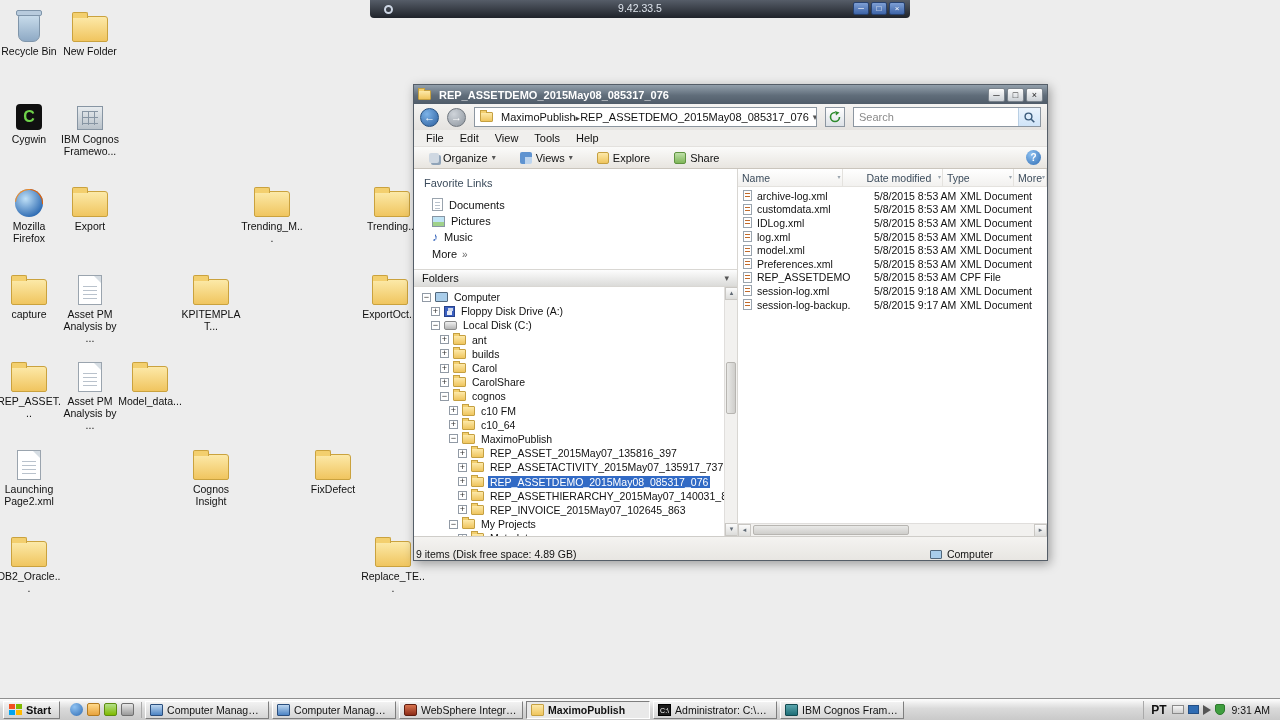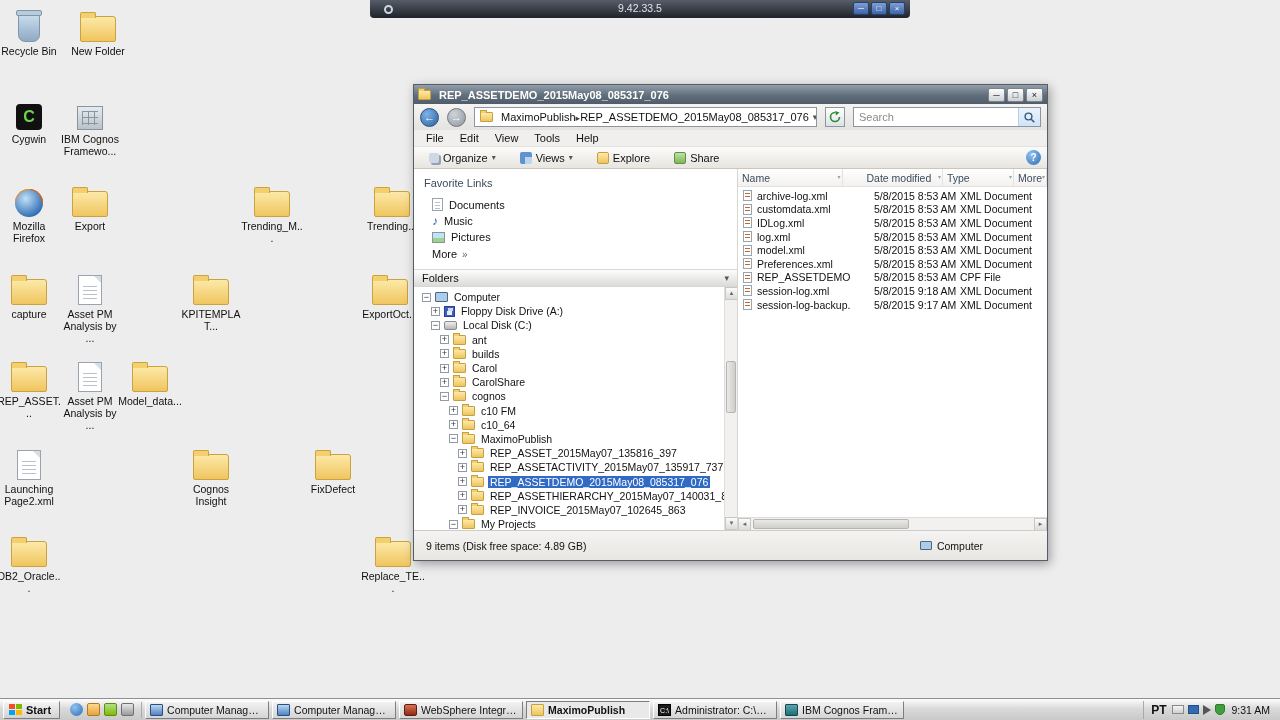--- a/index.html
+++ b/index.html
@@ -184,21 +184,21 @@
   .fpage{ flex:none; width:9px; height:11px; background:#fff; border:1px solid #9aa4ae;
     position:relative; margin:0 5px 0 3px; }
   .fpage::after{ content:""; position:absolute; left:1px; right:1px; top:2px; height:6px;
     background:repeating-linear-gradient(#c26a2a 0 1px, transparent 1px 3px); }
 
   .hsb{ height:13px; flex:none; display:flex; background:#f2f1ef; border-top:1px solid #e0dedc; }
   .htrack{ flex:1; position:relative; }
   .hthumb{ position:absolute; left:2px; top:1px; height:10px; width:55%; border-radius:2px;
     background:linear-gradient(#e9e9e7,#cfcecb); border:1px solid #b7b5b1; }
 
-  .statusbar{ height:30px; flex:none; display:flex; align-items:center; padding:0 12px;
+  .statusbar{ height:24px; flex:none; display:flex; align-items:flex-end; padding:0 2px;
     background:linear-gradient(#f4f3f1,#e8e6e2); border-top:1px solid #cfcdc9; font-size:10.5px; }
   .st-right{ margin-left:auto; margin-right:52px; display:flex; align-items:center; gap:5px; }
   .st-ico{ width:12px; height:9px; border:1px solid #51677c; background:#a9cdea; border-radius:1px; }
 
   
   #taskbar{ position:absolute; left:0; bottom:0; width:100%; height:22px; z-index:20;
     background:linear-gradient(#fdfdfd,#dadada 45%,#c9c9c9); border-top:1px solid #8f8f8f;
     display:flex; align-items:center; gap:3px; padding:0 3px; }
   .start{ flex:none; height:18px; display:flex; align-items:center; gap:4px; padding:0 8px 0 5px;
     background:linear-gradient(#f4f4f4,#d2d2d2); border:1px solid; border-color:#fff #7e7e7e #7e7e7e #fff;
@@ -250,21 +250,21 @@
   </span>
 </div>
 
 <div id="icons-layer">
     <div class="desktop-icon" style="left: -3px; top: 6px;">
       <div class="di-glyph">
         <span class="grecycle"></span>
       </div>
       <div class="di-label">Recycle Bin</div>
     </div>
-    <div class="desktop-icon" style="left: 66px; top: 6px;">
+    <div class="desktop-icon" style="left: 58px; top: 6px;">
       <div class="di-glyph">
         <span class="gfolder"></span>
       </div>
       <div class="di-label">New Folder</div>
     </div>
     <div class="desktop-icon" style="left: -3px; top: 94px;">
       <div class="di-glyph">
         <span class="gcygwin"></span>
       </div>
       <div class="di-label">Cygwin</div>
@@ -444,26 +444,26 @@
   <div class="ebody">
     <div class="leftpane">
       <div class="favsec">
         <div class="favhdr">Favorite Links</div>
         <div id="favitems">
             <div class="fav-item">
               <span class="fav-ico fav-documents"></span>
               <span>Documents</span>
             </div>
             <div class="fav-item">
+              <span class="fav-ico fav-pictures"></span>
+              <span>Pictures</span>
+            </div>
+            <div class="fav-item">
               <span class="fav-ico fav-music"></span>
               <span>Music</span>
-            </div>
-            <div class="fav-item">
-              <span class="fav-ico fav-pictures"></span>
-              <span>Pictures</span>
             </div>
           </div>
         <div class="favmore">
           <span>More</span>
           <span class="morechev">»</span>
         </div>
       </div>
       <div class="foldersband">
         <span>Folders</span>
         <span class="g-chevdn"></span>

